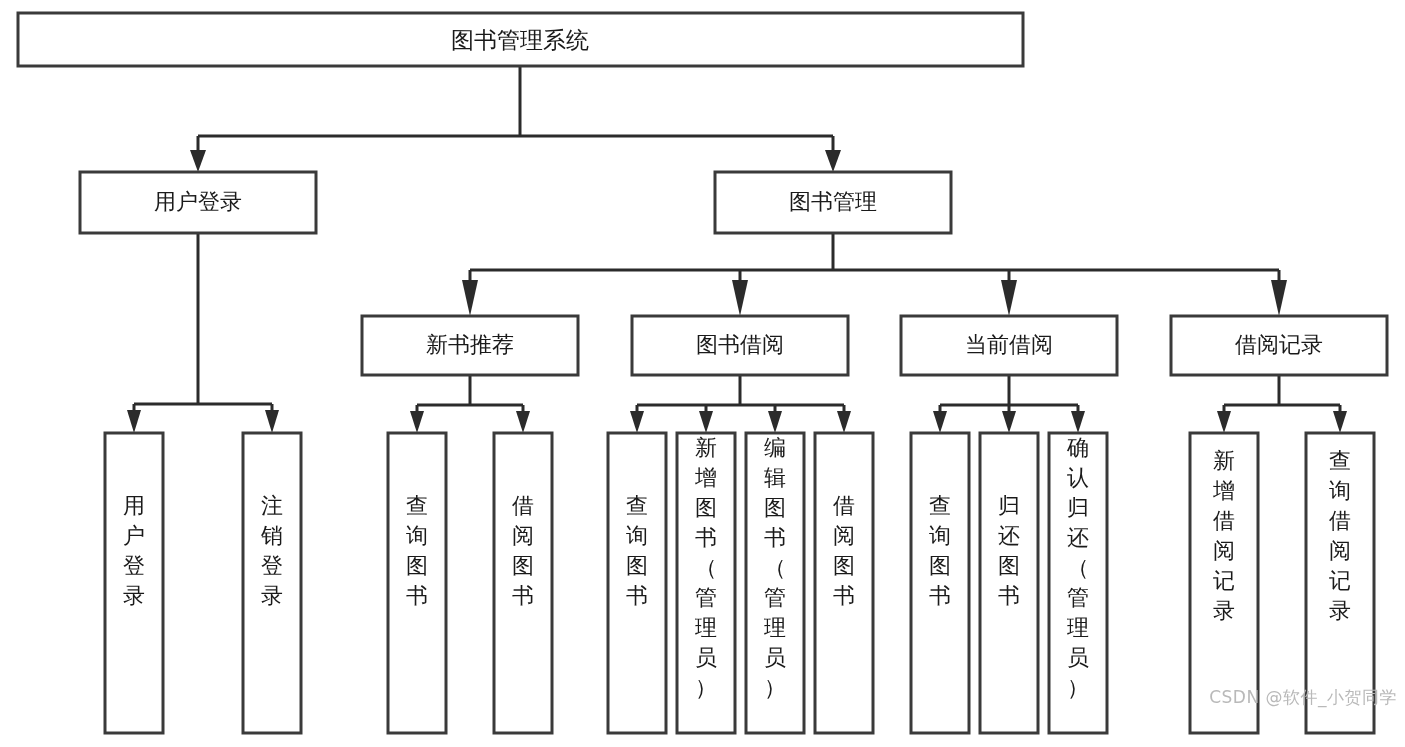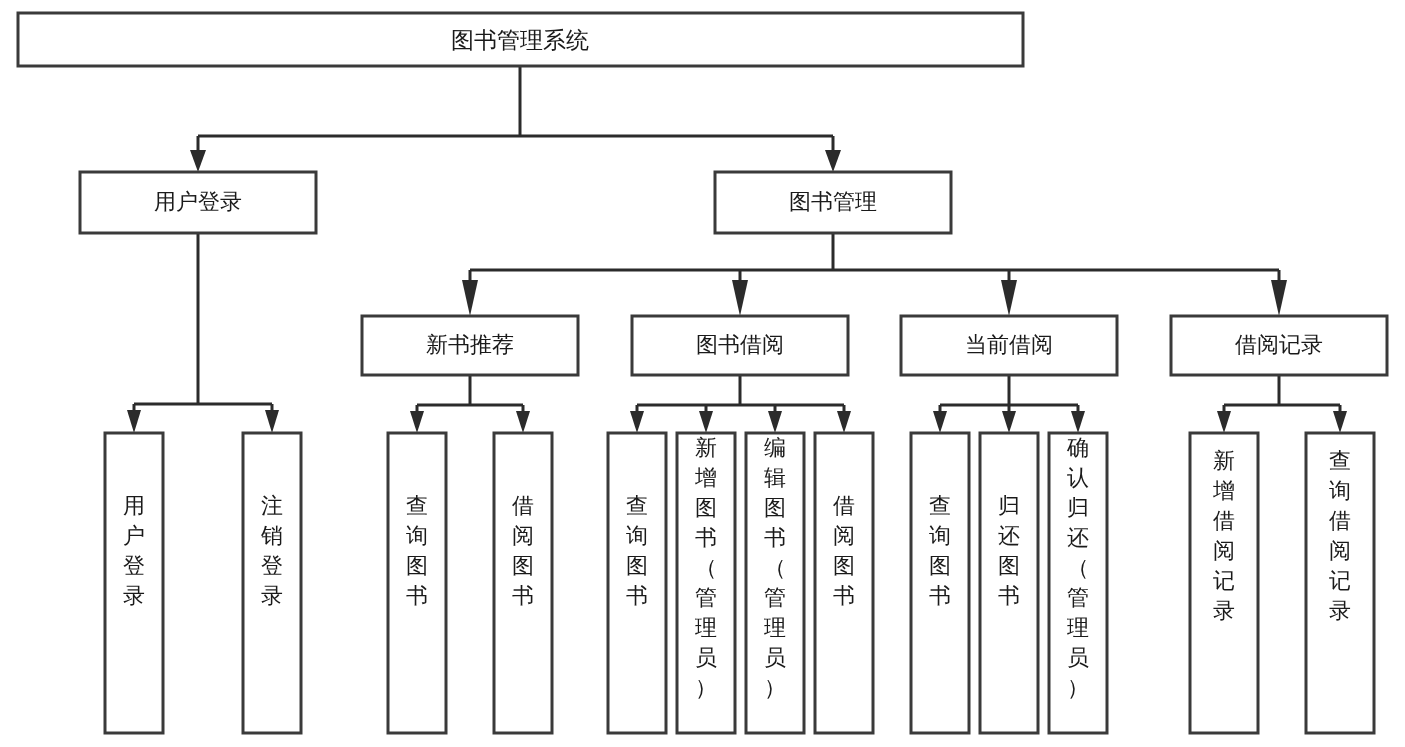--- a/index.html
+++ b/index.html
@@ -193,13 +193,14 @@
       <rect class="node-box" x="1190" y="433" width="68" height="300"></rect>
       <text class="vert-label" x="1224" y="468"><tspan x="1224" y="468">新</tspan><tspan x="1224" y="498">增</tspan><tspan x="1224" y="528">借</tspan><tspan x="1224" y="558">阅</tspan><tspan x="1224" y="588">记</tspan><tspan x="1224" y="618">录</tspan></text>
     </g>
     <g>
       <rect class="node-box" x="1306" y="433" width="68" height="300"></rect>
       <text class="vert-label" x="1340" y="468"><tspan x="1340" y="468">查</tspan><tspan x="1340" y="498">询</tspan><tspan x="1340" y="528">借</tspan><tspan x="1340" y="558">阅</tspan><tspan x="1340" y="588">记</tspan><tspan x="1340" y="618">录</tspan></text>
     </g>
 
   </svg>
 
+  <div class="watermark">CSDN @软件_小贺同学</div>
 </div>
 
 </body></html>

